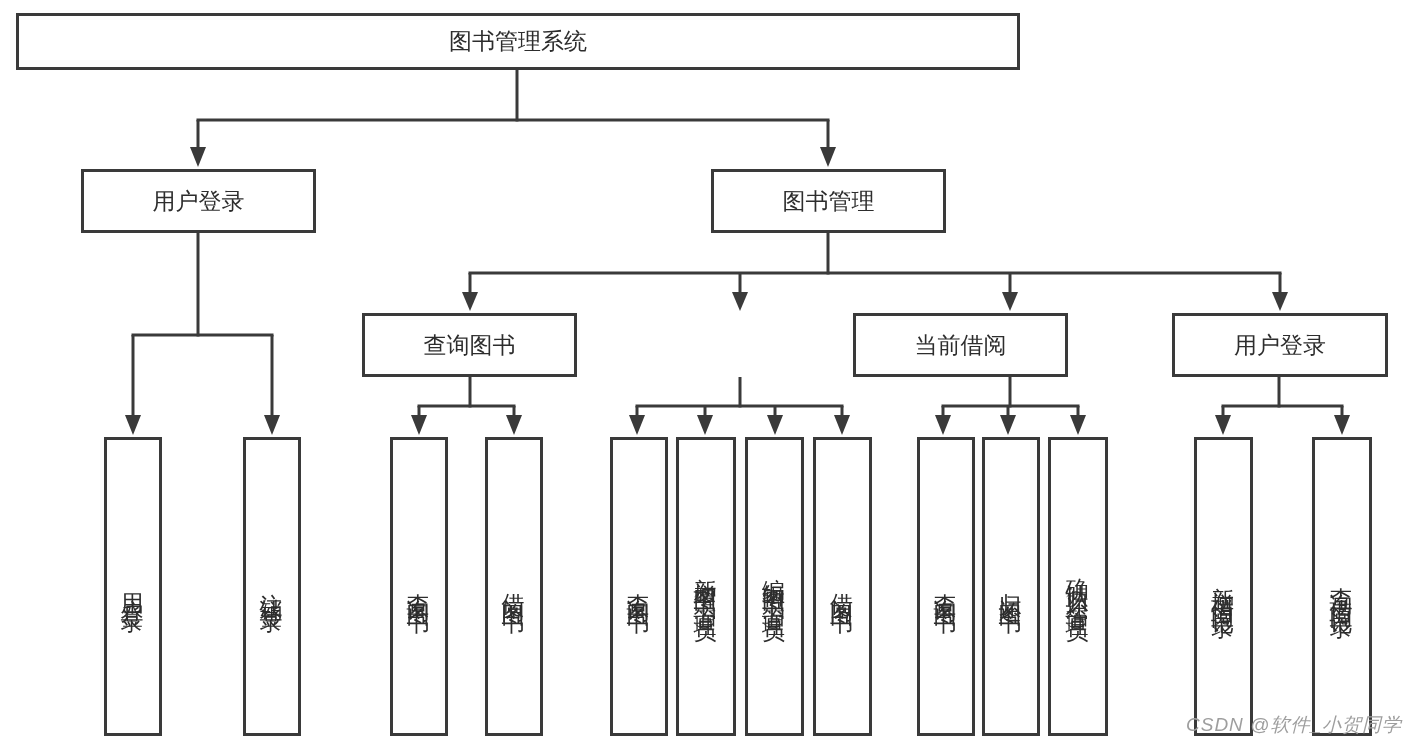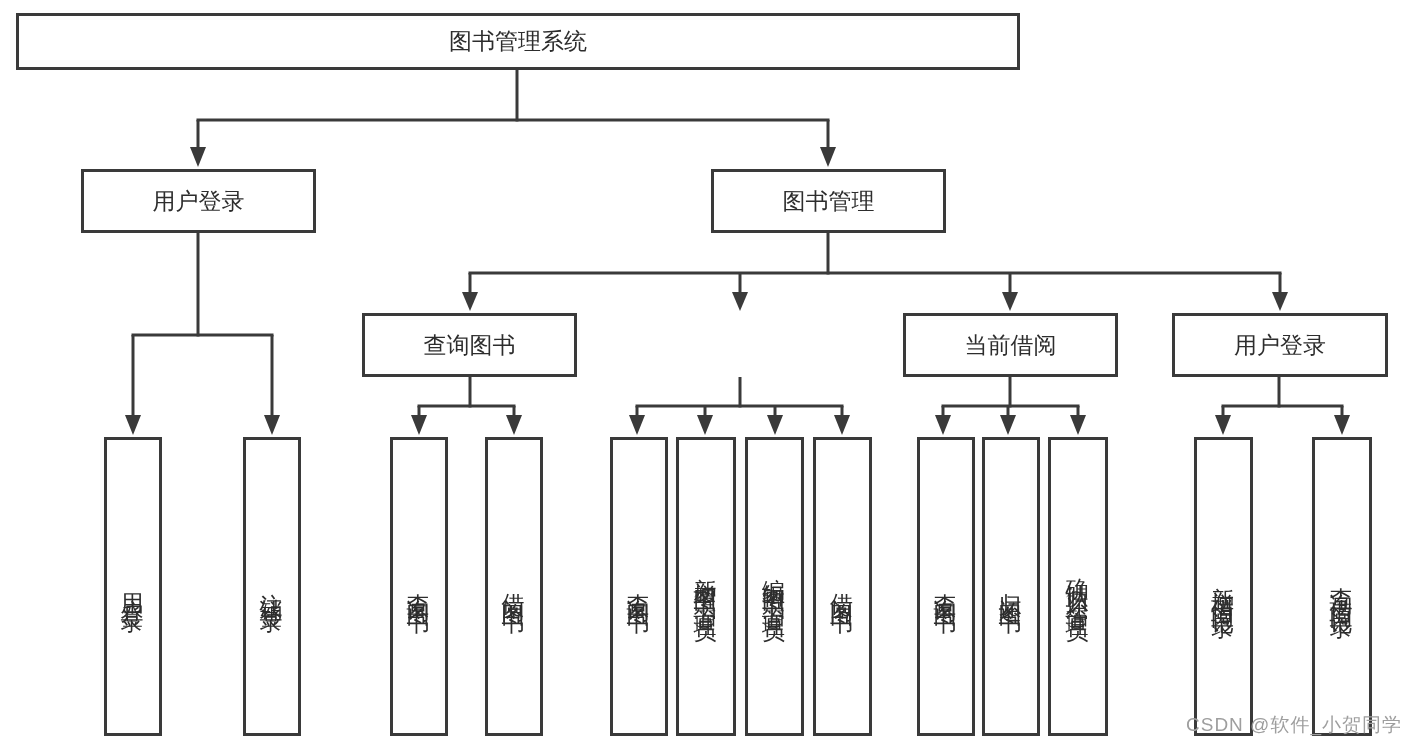--- a/index.html
+++ b/index.html
@@ -38,20 +38,21 @@
     white-space: normal;
   }
   #watermark {
     position: absolute;
     left: 1186px;
     top: 712px;
     font-size: 19px;
     color: #9e9e9e;
     z-index: 2;
     letter-spacing: 1px;
+    font-style: italic;
   }
 </style>
 </head>
 <body>
 
 <div id="canvas">
 
   <svg id="connectors" viewBox="0 0 1405 747" xmlns="http://www.w3.org/2000/svg">
     <g stroke="#3a3a3a" stroke-width="3" fill="#3a3a3a">
 
@@ -115,21 +116,21 @@
       <polygon points="1334,415 1350,415 1342,435" stroke="none"></polygon>
     </g>
   </svg>
 
   <div class="box" style="left:16px; top:13px; width:1004px; height:57px;">图书管理系统</div>
 
   <div class="box" style="left:81px; top:169px; width:235px; height:64px;">用户登录</div>
   <div class="box" style="left:711px; top:169px; width:235px; height:64px;">图书管理</div>
 
   <div class="box" style="left:362px; top:313px; width:215px; height:64px;">查询图书</div>
-  <div class="box" style="left:903px; top:313px; width:215px; height:64px;">当前借阅</div>
+  <div class="box" style="left:853px; top:313px; width:215px; height:64px;">当前借阅</div>
   <div class="box" style="left:1172px; top:313px; width:216px; height:64px;">用户登录</div>
 
   <div class="box leaf" style="left:104px; top:437px; width:58px; height:299px;">用户登录</div>
   <div class="box leaf" style="left:243px; top:437px; width:58px; height:299px;">注销登录</div>
 
   <div class="box leaf" style="left:390px; top:437px; width:58px; height:299px;">查询图书</div>
   <div class="box leaf" style="left:485px; top:437px; width:58px; height:299px;">借阅图书</div>
 
   <div class="box leaf" style="left:610px; top:437px; width:58px; height:299px;">查询图书</div>
   <div class="box leaf" style="left:676px; top:437px; width:60px; height:299px;">新增图书（管理员）</div>

